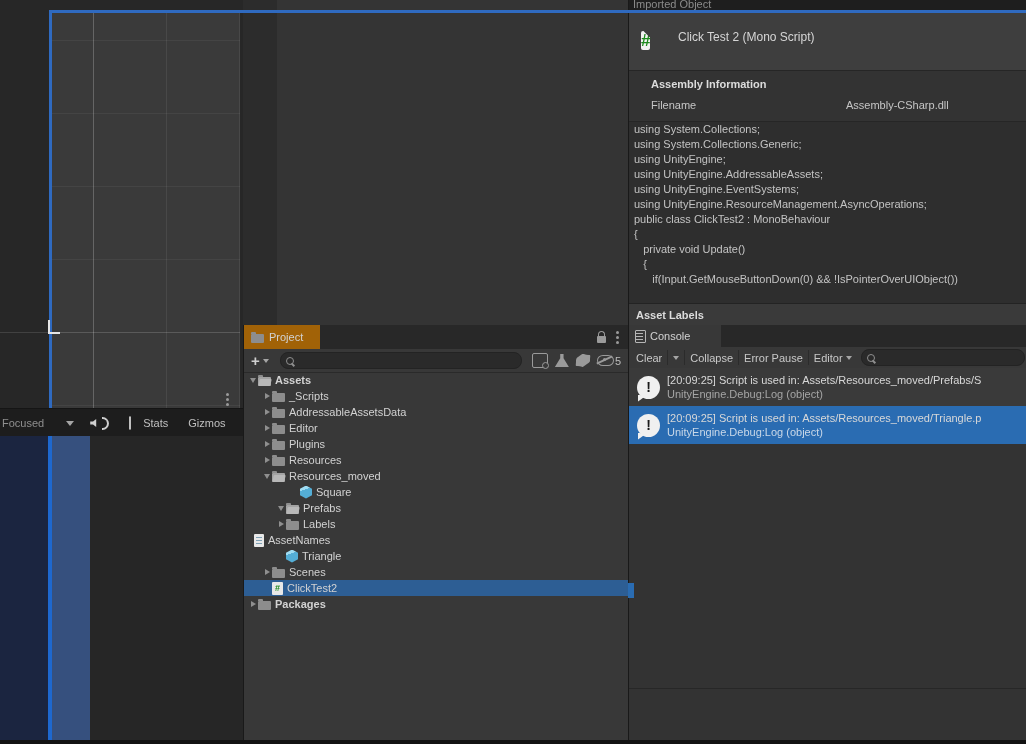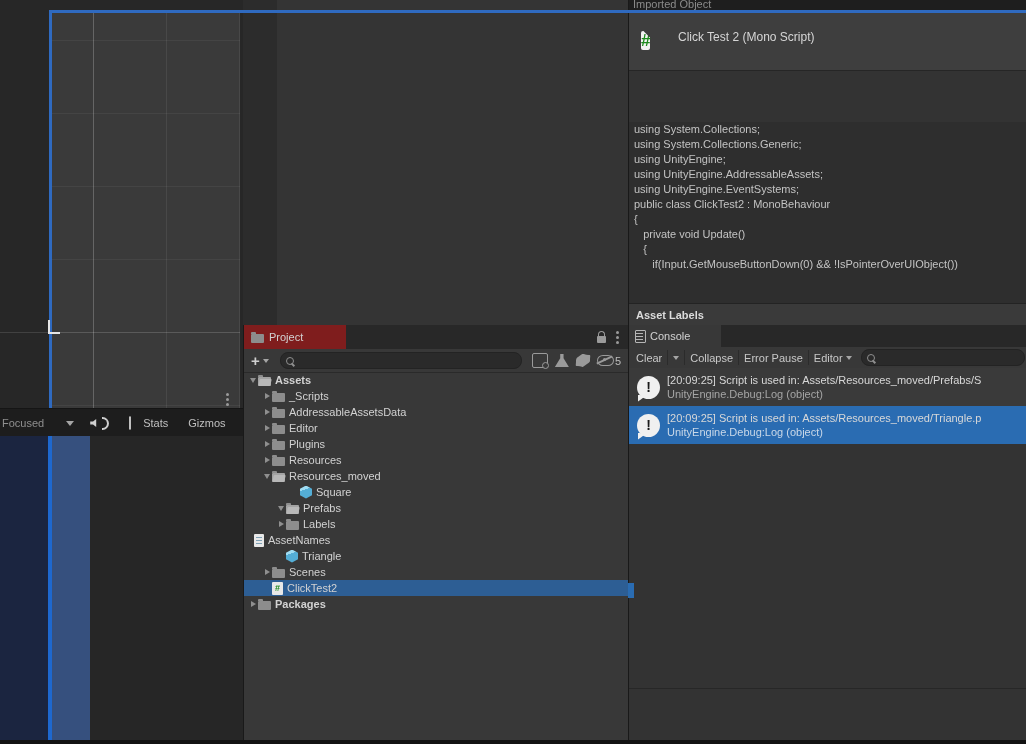--- a/index.html
+++ b/index.html
@@ -41,21 +41,21 @@
   #game-blue-line{left:48px;top:0;width:4px;height:304px;background:#1e68cf;}
   #game-blue-strip{left:52px;top:0;width:38px;height:304px;background:#36507e;}
 
   
   #mid-top{left:243px;top:0;width:385px;height:325px;background:#343434;}
   #mid-top-strip{left:0;top:0;width:34px;height:325px;background:#2c2c2c;}
 
   
   #project{left:243px;top:325px;width:385px;height:415px;background:#383838;border-left:1px solid #191919;}
   #project-tabbar{left:0;top:0;width:385px;height:24px;background:#282828;display:flex;align-items:center;}
-  #project-tab{width:102px;height:24px;background:#7f1d1d;display:flex;align-items:center;padding-left:7px;box-sizing:border-box;}
+  #project-tab{width:76px;height:24px;background:#a16207;display:flex;align-items:center;padding-left:7px;box-sizing:border-box;}
   #project-tabbar .right{margin-left:auto;display:flex;align-items:center;gap:10px;padding-right:10px;}
   .lock{width:9px;height:7px;background:#9a9a9a;border-radius:1px;position:relative;display:inline-block;margin-top:4px;}
   .lock::before{content:"";position:absolute;top:-5px;left:1px;width:5px;height:5px;border:1.5px solid #9a9a9a;border-bottom:none;border-radius:4px 4px 0 0;}
   #project-toolbar{left:0;top:24px;width:385px;height:23px;background:#383838;border-bottom:1px solid #2a2a2a;display:flex;align-items:center;}
   .plus{color:#cfcfcf;font-size:15px;font-weight:bold;margin-left:7px;line-height:1;}
   .mini-arrow{width:0;height:0;border-left:3.5px solid transparent;border-right:3.5px solid transparent;border-top:4px solid #a5a5a5;display:inline-block;margin-left:3px;}
   .searchbox{height:15px;background:#2a2a2a;border:1px solid #232323;border-radius:8px;display:flex;align-items:center;padding-left:5px;}
   .mag{width:6px;height:6px;border:1.5px solid #8f8f8f;border-radius:50%;position:relative;display:inline-block;}
   .mag::after{content:"";position:absolute;width:1.5px;height:4px;background:#8f8f8f;left:5px;top:5px;transform:rotate(-45deg);}
   #project-toolbar .ticons{margin-left:auto;display:flex;align-items:center;gap:7px;padding-right:8px;}
@@ -294,26 +294,32 @@
   </div>
 
   <div id="inspector" class="abs">
     <div id="insp-topbar" class="abs">
       <span>Imported Object</span>
     </div>
     <div id="insp-header" class="abs">
       <span class="icon-script-big abs" style="left:12px;top:12px;">#</span>
       <span id="insp-title">Click Test 2 (Mono Script)</span>
     </div>
+    <div id="assembly" class="abs">
+      <span class="abs" style="left:22px;top:7px;font-weight:bold;color:#dcdcdc;">Assembly Information</span>
+      <span class="abs" style="left:22px;top:28px;color:#c6c6c6;">Filename</span>
+      <span class="abs" style="left:217px;top:28px;color:#c6c6c6;">Assembly-CSharp.dll</span>
+    </div>
     <div id="code" class="abs">
         <div class="codeline">using System.Collections;</div>
         <div class="codeline">using System.Collections.Generic;</div>
         <div class="codeline">using UnityEngine;</div>
         <div class="codeline">using UnityEngine.AddressableAssets;</div>
         <div class="codeline">using UnityEngine.EventSystems;</div>
+        <div class="codeline">using UnityEngine.ResourceManagement.AsyncOperations;</div>
         <div class="codeline"></div>
         <div class="codeline">public class ClickTest2 : MonoBehaviour</div>
         <div class="codeline">{</div>
         <div class="codeline">   private void Update()</div>
         <div class="codeline">   {</div>
         <div class="codeline">      if(Input.GetMouseButtonDown(0) &amp;&amp; !IsPointerOverUIObject())</div>
       </div>
     <div id="asset-labels" class="abs">
       <span style="margin-left:7px;font-weight:bold;color:#dcdcdc;">Asset Labels</span>
     </div>

